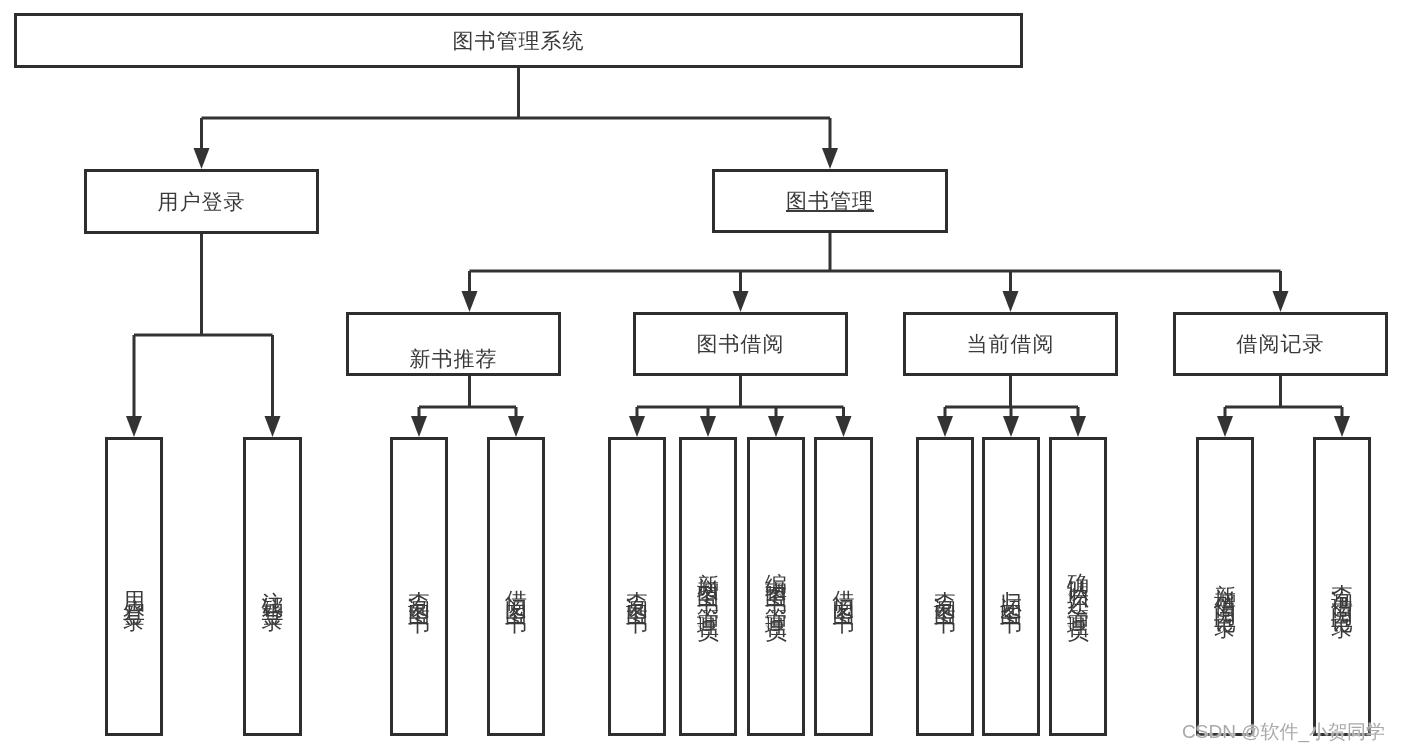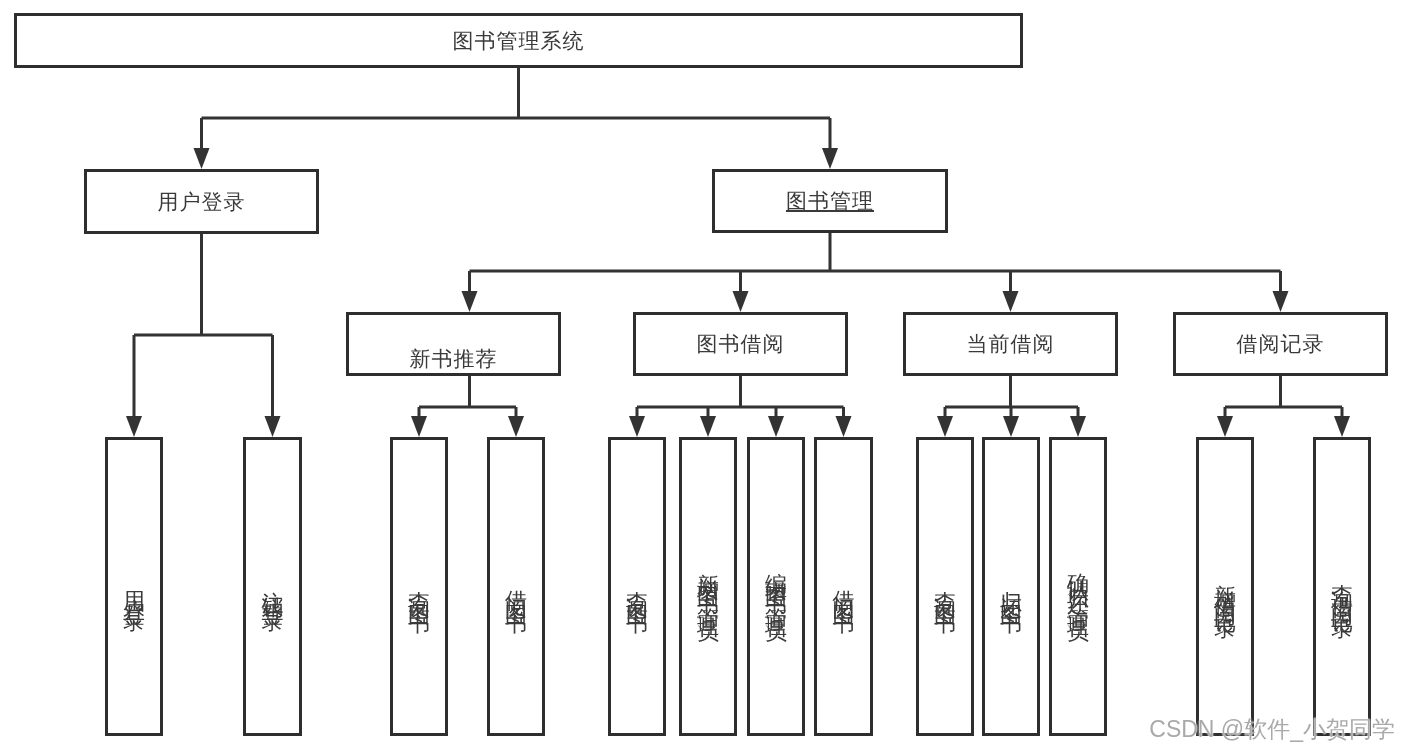--- a/index.html
+++ b/index.html
@@ -34,23 +34,23 @@
   }
   .node.leaf .lbl {
     writing-mode: vertical-rl;
     text-orientation: mixed;
     font-size: 22px;
     letter-spacing: 7px;
     line-height: 1;
   }
   .watermark {
     position: absolute;
-    right: 10px;
+    right: 20px;
     bottom: 2px;
-    font-size: 23px;
+    font-size: 19px;
     color: #a9a9a9;
     text-shadow: 0 0 2px #ffffff, 0 0 2px #ffffff;
     white-space: nowrap;
   }
 </style>
 </head>
 <body>
 
 <div class="canvas">
 

